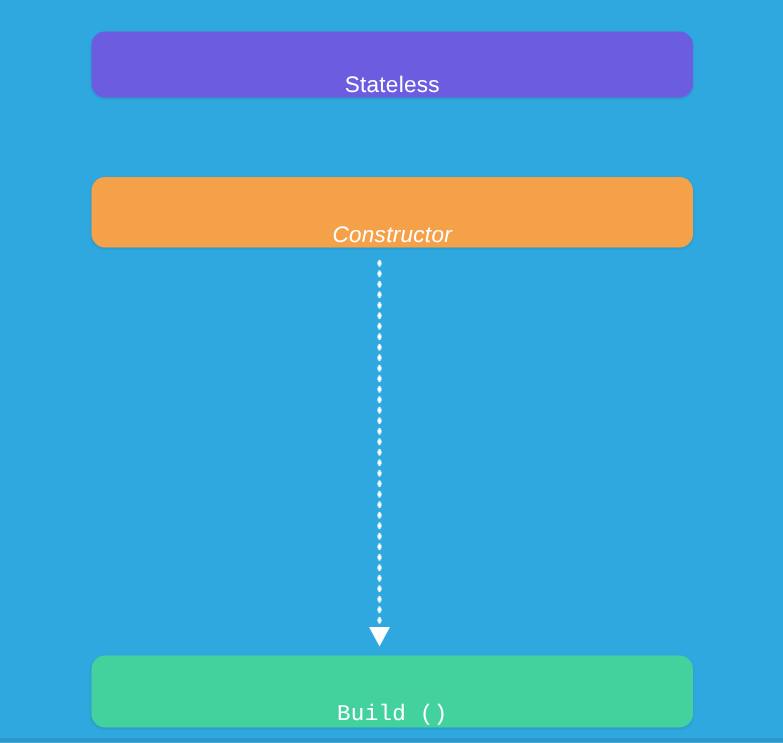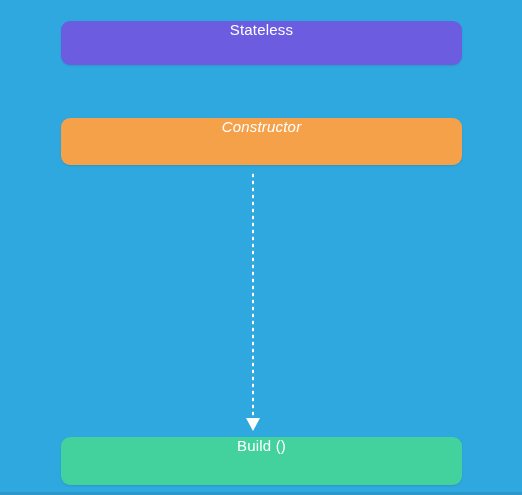--- a/index.html
+++ b/index.html
@@ -30,21 +30,21 @@
     height: 3px;
     background: #2B98C9;
   }
 
   .node {
     position: absolute;
     left: 61px;
     width: 401px;
     border-radius: 9px;
     display: flex;
-    align-items: flex-start;
+    align-items: flex-end;
     justify-content: center;
     color: #FFFFFF;
     font-size: 15px;
     letter-spacing: 0.2px;
     box-sizing: border-box;
     box-shadow: 0 1px 2px rgba(0,0,0,0.10);
   }
 
   .node-stateless {
     top: 21px;
@@ -52,20 +52,21 @@
   }
 
   .node-constructor {
     top: 118px;
     height: 47px;
   }
 
   .node-build {
     top: 437px;
     height: 48px;
+    font-family: Liberation Mono, monospace;
   }
 
   
   .connector {
     position: absolute;
     left: 251px;
     top: 172px;
     width: 4px;
     height: 247px;
     background-image: radial-gradient(#FFFFFF 40%, rgba(255,255,255,0) 45%);

